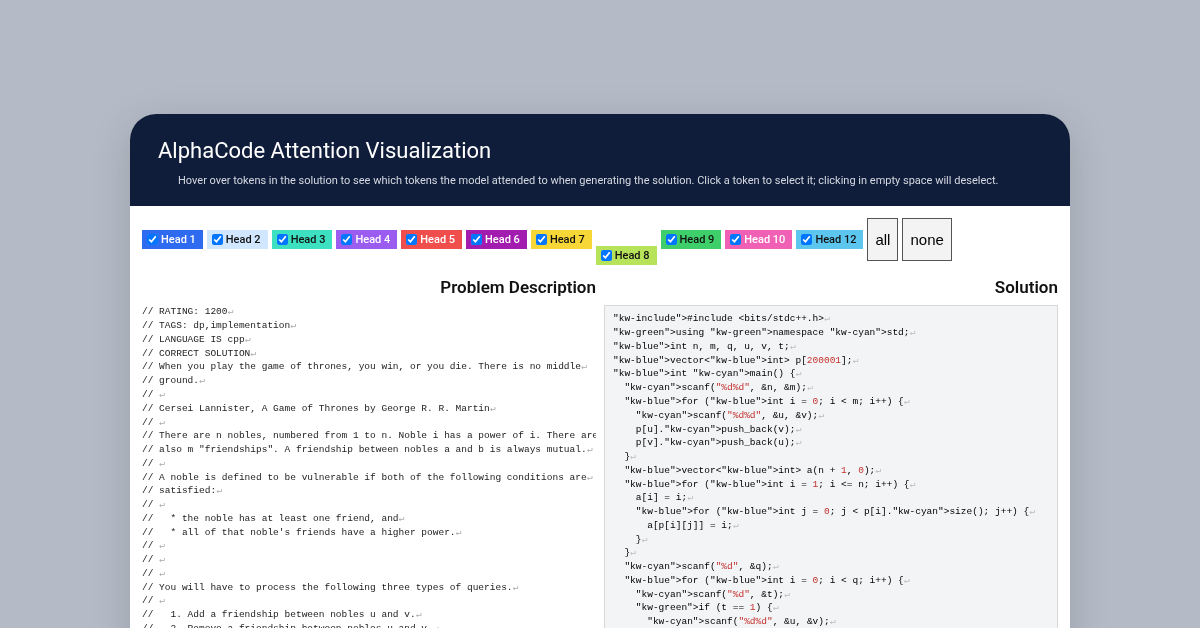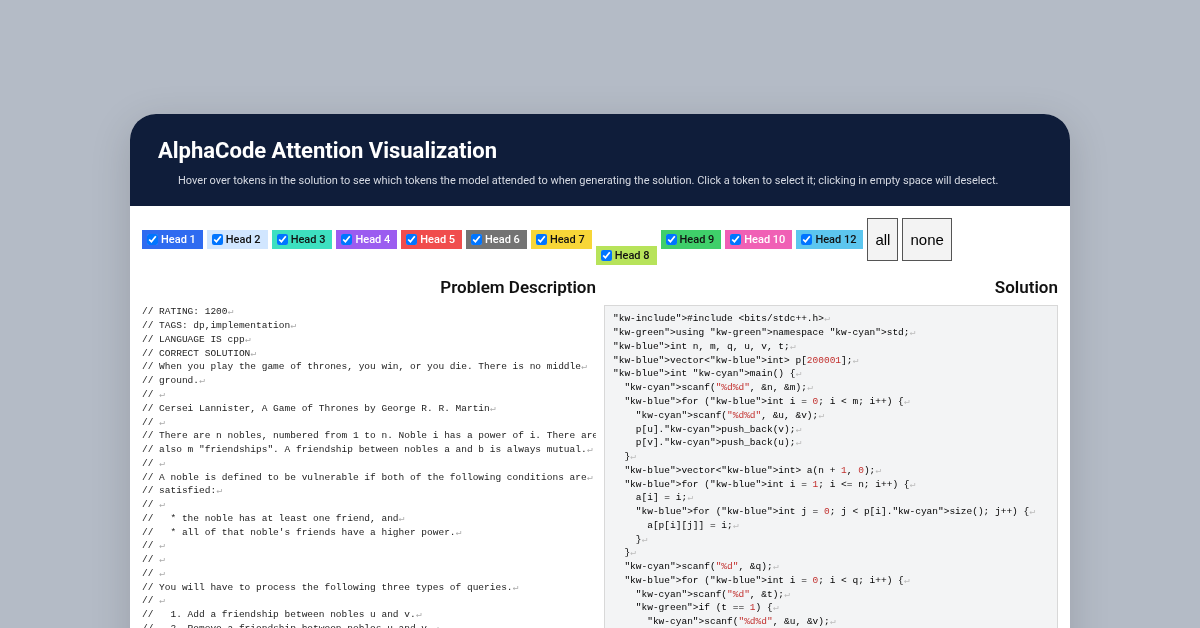--- a/index.html
+++ b/index.html
@@ -21,21 +21,21 @@
     overflow: hidden;
     box-shadow: 0 10px 40px rgba(0,0,0,0.15);
   }
   .header {
     background: #0f1d3a;
     color: #fff;
     padding: 24px 28px 18px 28px;
   }
   .header h1 {
     font-size: 22px;
-    font-weight: 700;
+    font-weight: 400;
     margin-bottom: 10px;
   }
   .header p {
     font-size: 11px;
     color: #d5d9e2;
     line-height: 1.4;
     padding-left: 20px;
   }
   .controls {
     padding: 8px 12px 2px 12px;
@@ -162,21 +162,21 @@
           <span>Head 3</span>
         </label>
         <label class="head-chip dark" style="background: rgb(155, 92, 240);">
           <input type="checkbox" checked="" style="">
           <span>Head 4</span>
         </label>
         <label class="head-chip dark" style="background: rgb(240, 77, 77);">
           <input type="checkbox" checked="" style="">
           <span>Head 5</span>
         </label>
-        <label class="head-chip dark" style="background: #737373; justify-content: space-between;">
+        <label class="head-chip dark" style="background: #a21caf; justify-content: space-between;">
           <input type="checkbox" checked="" style="">
           <span>Head 6</span>
         </label>
         <label class="head-chip" style="background: rgb(247, 214, 56);">
           <input type="checkbox" checked="" style="">
           <span>Head 7</span>
         </label>
         <label class="head-chip" style="background: rgb(183, 227, 90); margin-top: 32px;">
           <input type="checkbox" checked="" style="">
           <span>Head 8</span>

